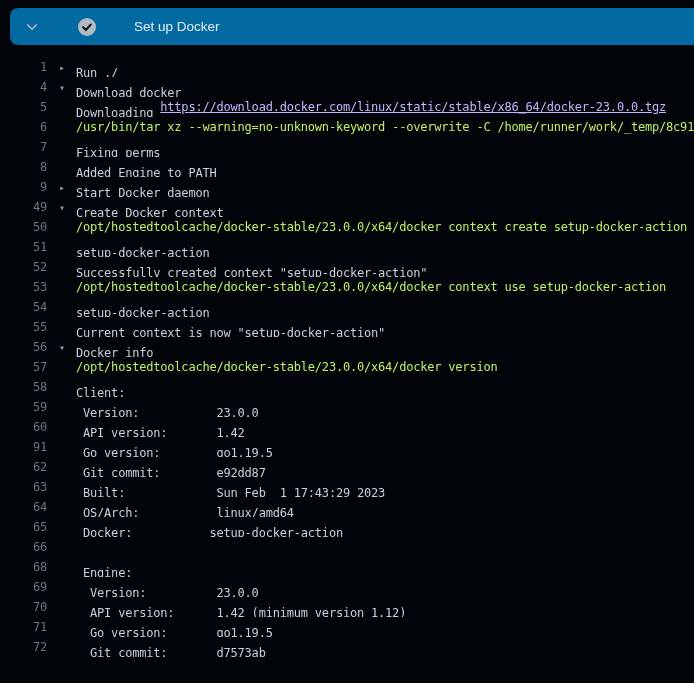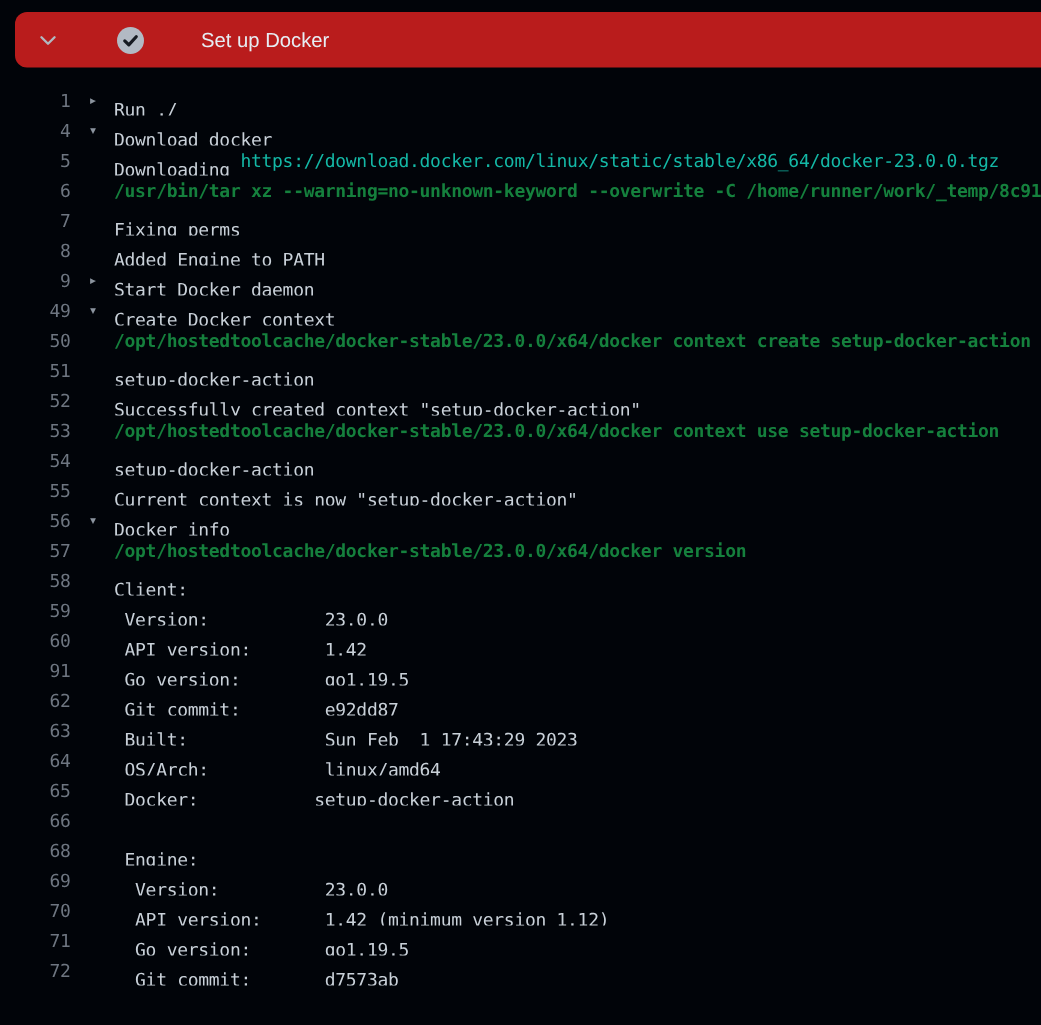--- a/index.html
+++ b/index.html
@@ -6,21 +6,21 @@
   body {
     width:694px; height:683px;
     background:#010409;
     overflow:hidden;
     position:relative;
     font-family:"DejaVu Sans Mono", monospace;
   }
   
   .step-header {
     position:absolute; top:8px; left:10px; right:0; height:37px;
-    background:#b91c1c;
+    background:#0369a1;
     border-radius:8px 0 0 8px;
     display:flex; align-items:center;
     padding-left:10px;
     box-sizing:border-box;
     gap:24px;
   }
   .chev-btn {
     width:24px; height:24px; border:none; background:transparent;
     display:flex; align-items:center; justify-content:center;
     color:#b0b8c0; cursor:pointer; padding:0; flex:none;
@@ -41,22 +41,22 @@
   .num {
     flex:none; width:47px; text-align:right;
     color:#6e7681; text-decoration:none; cursor:pointer;
   }
   .arrow {
     flex:none; width:17px; margin-left:12px;
     color:#8b949e; font-size:10px; text-align:left;
     cursor:pointer;
   }
   .seg-plain   { color:#c9d1d9;margin-top:12px; }
-  .seg-command { color:#15803d;font-weight:bold; }
-  .seg-link    { color:#14b8a6; cursor:pointer; }
+  .seg-command { color:#bef264; }
+  .seg-link    { color:#c4b5fd; text-decoration:underline; cursor:pointer; }
 </style>
 </head>
 <body>
 
 <div class="step-header">
   <button class="chev-btn" aria-label="collapse step">
     <svg width="14" height="14" viewBox="0 0 16 16" fill="none">
       <path d="M3 5.5 L8 10.5 L13 5.5" stroke="currentColor" stroke-width="1.8" stroke-linecap="round" stroke-linejoin="round"></path>
     </svg>
   </button>

